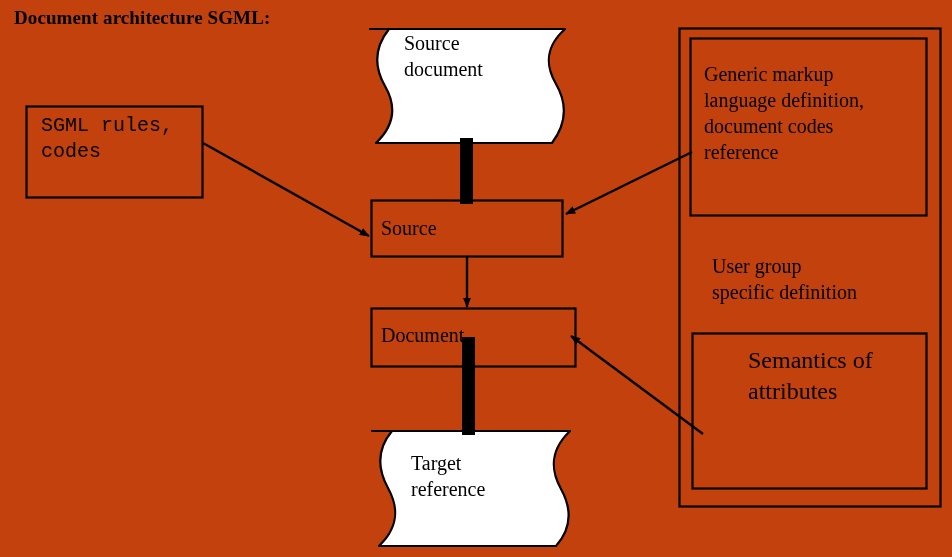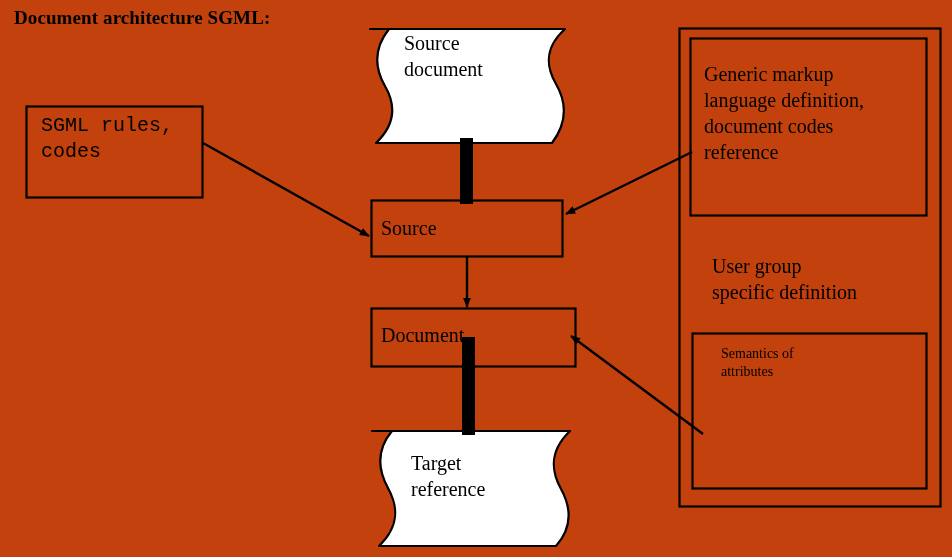--- a/index.html
+++ b/index.html
@@ -68,23 +68,23 @@
     left: 704px;
     top: 61px;
     font-size: 20px;
   }
   #label-user-group {
     left: 712px;
     top: 253px;
     font-size: 20px;
   }
   #label-semantics {
-    left: 721px;
+    left: 748px;
     top: 345px;
-    font-size: 14px;
+    font-size: 24px;
   }
 </style>
 </head>
 <body>
 
 <div id="canvas">
 
   <svg id="diagram-svg" viewBox="0 0 952 557" xmlns="http://www.w3.org/2000/svg">
     <defs>
       <marker id="arrowhead" markerWidth="10" markerHeight="8" refX="9.2" refY="4" orient="auto" markerUnits="userSpaceOnUse">

